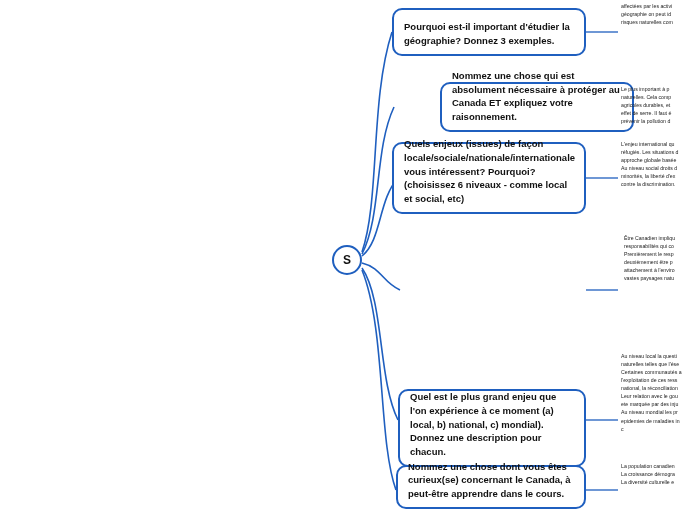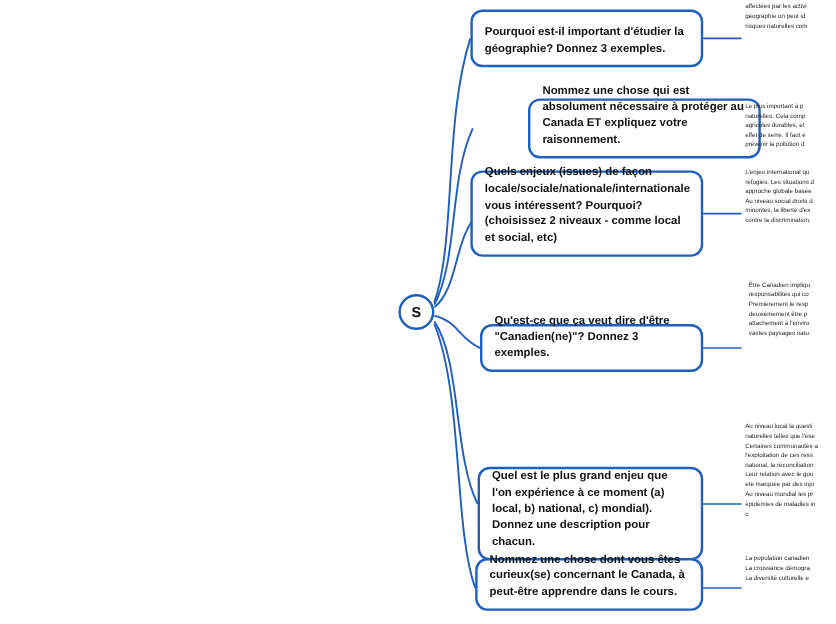--- a/index.html
+++ b/index.html
@@ -98,26 +98,23 @@
 
   <div class="topic" style="left:392px; top:8px; width:194px; height:48px;">
     <span>Pourquoi est-il important d'étudier la géographie? Donnez 3 exemples.</span>
   </div>
 
   <div class="topic" style="left:392px; top:82px; width:194px; height:50px;margin-left:48px;">
     <span>Nommez une chose qui est absolument nécessaire à protéger au Canada ET expliquez votre raisonnement.</span>
   </div>
 
   <div class="topic" style="left:392px; top:142px; width:194px; height:72px;">
-    <span>Quels enjeux (issues) de façon locale/sociale/nationale/internationale vous intéressent? Pourquoi? (choisissez 2 niveaux - comme local et social, etc)</span>
+    <span>Quels enjeux (issues) de façon locale/sociale/nationale/internationale vous intéressent? Pourquoi? (choisissez 6 niveaux - comme local et social, etc)</span>
   </div>
 
-  <div class="topic" style="left:400px; top:270px; width:186px; height:40px;">
-    <span>Qu'est-ce que ça veut dire d'être "Canadien(ne)"? Donnez 3 exemples.</span>
-  </div>
 
   <div class="topic" style="left:398px; top:389px; width:188px; height:78px;">
     <span>Quel est le plus grand enjeu que l'on expérience à ce moment (a) local, b) national, c) mondial). Donnez une description pour chacun.</span>
   </div>
 
   <div class="topic" style="left:396px; top:465px; width:190px; height:44px;">
     <span>Nommez une chose dont vous êtes curieux(se) concernant le Canada, à peut-être apprendre dans le cours.</span>
   </div>
 
   <div class="note" style="left:621px; top:2px; width:74px; height:24px;">affectées par les activi

